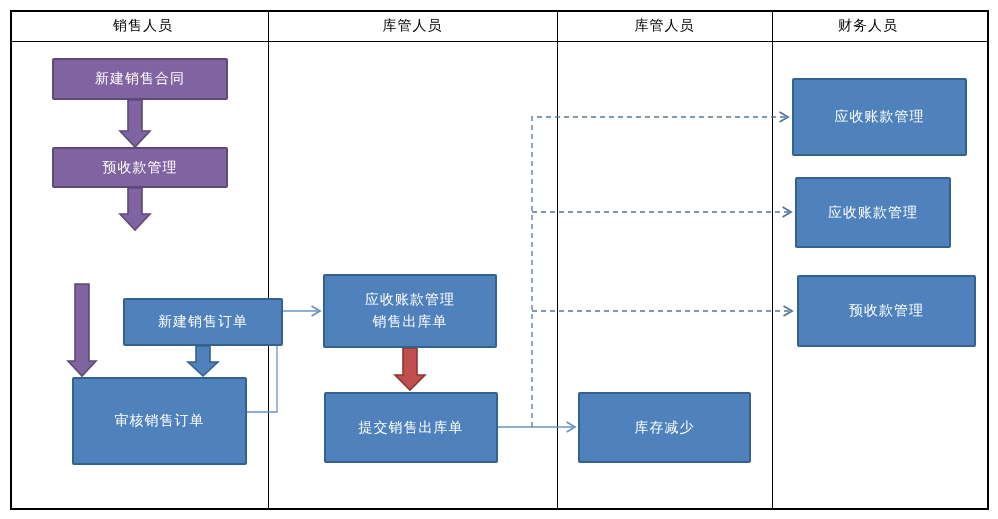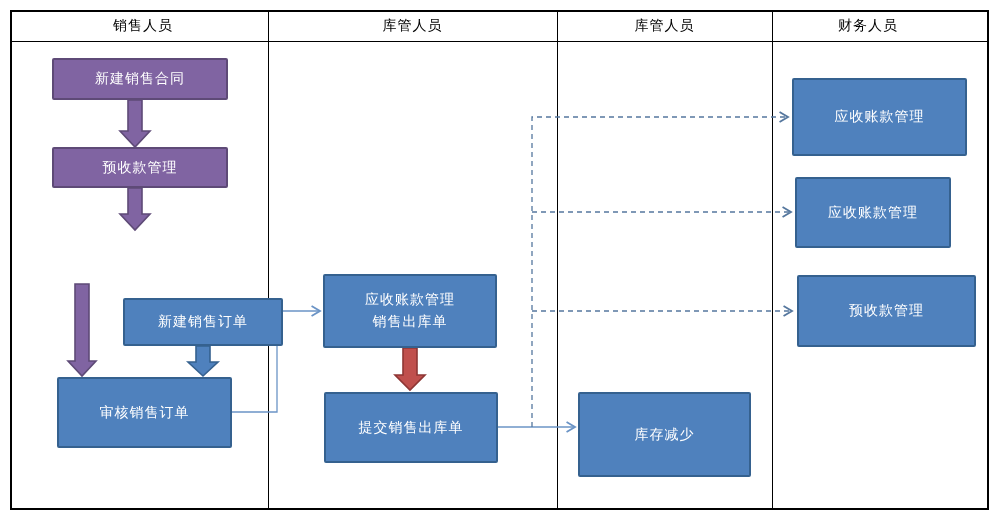--- a/index.html
+++ b/index.html
@@ -140,33 +140,33 @@
 
   <div class="node purple" style="left:52px;top:58px;width:176px;height:42px">
     <span>新建销售合同</span>
   </div>
   <div class="node purple" style="left:52px;top:147px;width:176px;height:41px">
     <span>预收款管理</span>
   </div>
   <div class="node blue" style="left:123px;top:298px;width:160px;height:48px">
     <span>新建销售订单</span>
   </div>
-  <div class="node blue" style="left:57px;top:377px;width:175px;height:71px">
+  <div class="node blue" style="left:72px;top:377px;width:175px;height:88px">
     <span>审核销售订单</span>
   </div>
 
   <div class="node blue" style="left:323px;top:274px;width:174px;height:74px">
     <span>应收账款管理
 销售出库单</span>
   </div>
   <div class="node blue" style="left:324px;top:392px;width:174px;height:71px">
     <span>提交销售出库单</span>
   </div>
 
-  <div class="node blue" style="left:578px;top:392px;width:173px;height:85px">
+  <div class="node blue" style="left:578px;top:392px;width:173px;height:71px">
     <span>库存减少</span>
   </div>
 
   <div class="node blue" style="left:792px;top:78px;width:175px;height:78px">
     <span>应收账款管理</span>
   </div>
   <div class="node blue" style="left:795px;top:177px;width:156px;height:71px">
     <span>应收账款管理</span>
   </div>
   <div class="node blue" style="left:797px;top:275px;width:179px;height:72px">

